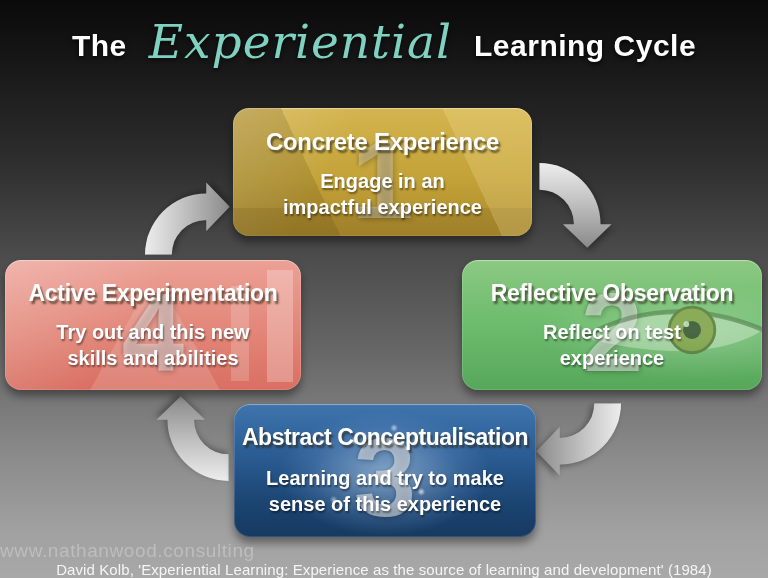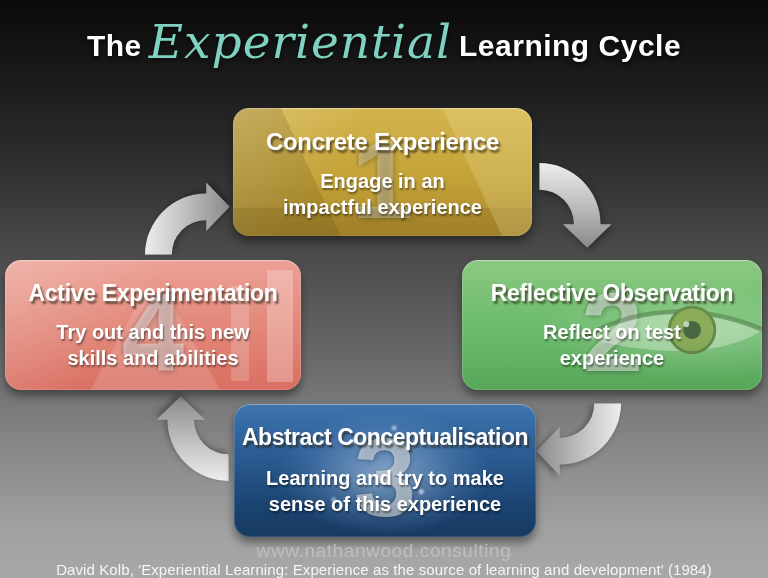--- a/index.html
+++ b/index.html
@@ -4,21 +4,21 @@
 <style>
   html,body{margin:0;padding:0;}
   body{font-family:"Liberation Sans","DejaVu Sans",sans-serif;}
   .slide{
     position:relative;width:768px;height:578px;overflow:hidden;
     background:linear-gradient(180deg,#0a0a0a 0%,#161616 10%,#2e2e2e 28%,#4d4d4d 45%,#696969 62%,#898989 78%,#a1a1a1 92%,#a8a8a8 100%);
   }
   
   .main-title{
     position:absolute;top:12px;left:0;right:0;
-    display:flex;justify-content:center;align-items:baseline;gap:7px;
+    display:flex;justify-content:center;align-items:baseline;gap:22px;
     z-index:5;white-space:nowrap;
   }
   .t-plain{color:#ffffff;font-weight:bold;font-size:30px;letter-spacing:0.5px;
     text-shadow:0 2px 4px rgba(0,0,0,0.8);}
   .t-script{font-family:"DejaVu Serif",serif;font-style:italic;font-size:47px;
     color:#7fd2c2;letter-spacing:1px;text-shadow:0 2px 4px rgba(0,0,0,0.6);
     position:relative;top:2px;text-align:center;}
   
   .stage{
     position:absolute;border-radius:16px;overflow:hidden;text-align:center;color:#fff;
@@ -92,21 +92,21 @@
   .box-ae .stage-number{color:rgba(255,255,255,0.42);}
   
   .arrow{position:absolute;width:98px;height:98px;z-index:1;
     filter:drop-shadow(2px 3px 3px rgba(0,0,0,0.35));}
   .arrow svg{display:block;width:100%;height:100%;}
   .arrow-ce-ro{left:530px;top:152px;}
   .arrow-ro-ac{left:534px;top:394px;transform:rotate(90deg);}
   .arrow-ac-ae{left:140px;top:394px;transform:rotate(180deg);}
   .arrow-ae-ce{left:134px;top:166px;transform:rotate(270deg);}
   
-  .site{position:absolute;top:540px;left:0;width:100%;text-align:center;z-index:5;
+  .site{position:absolute;top:540px;left:0;width:100%;text-align:left;z-index:5;
     color:#bdbdbd;font-size:19px;letter-spacing:0.6px;}
   .citation{position:absolute;top:561px;left:0;width:100%;text-align:center;z-index:5;
     color:#f5f5f5;font-size:15px;letter-spacing:0.1px;}
 </style>
 </head>
 <body>
 
 <svg width="0" height="0" style="position:absolute">
   <defs>
     <linearGradient id="arrowGrad" x1="0" y1="0" x2="0" y2="1">

